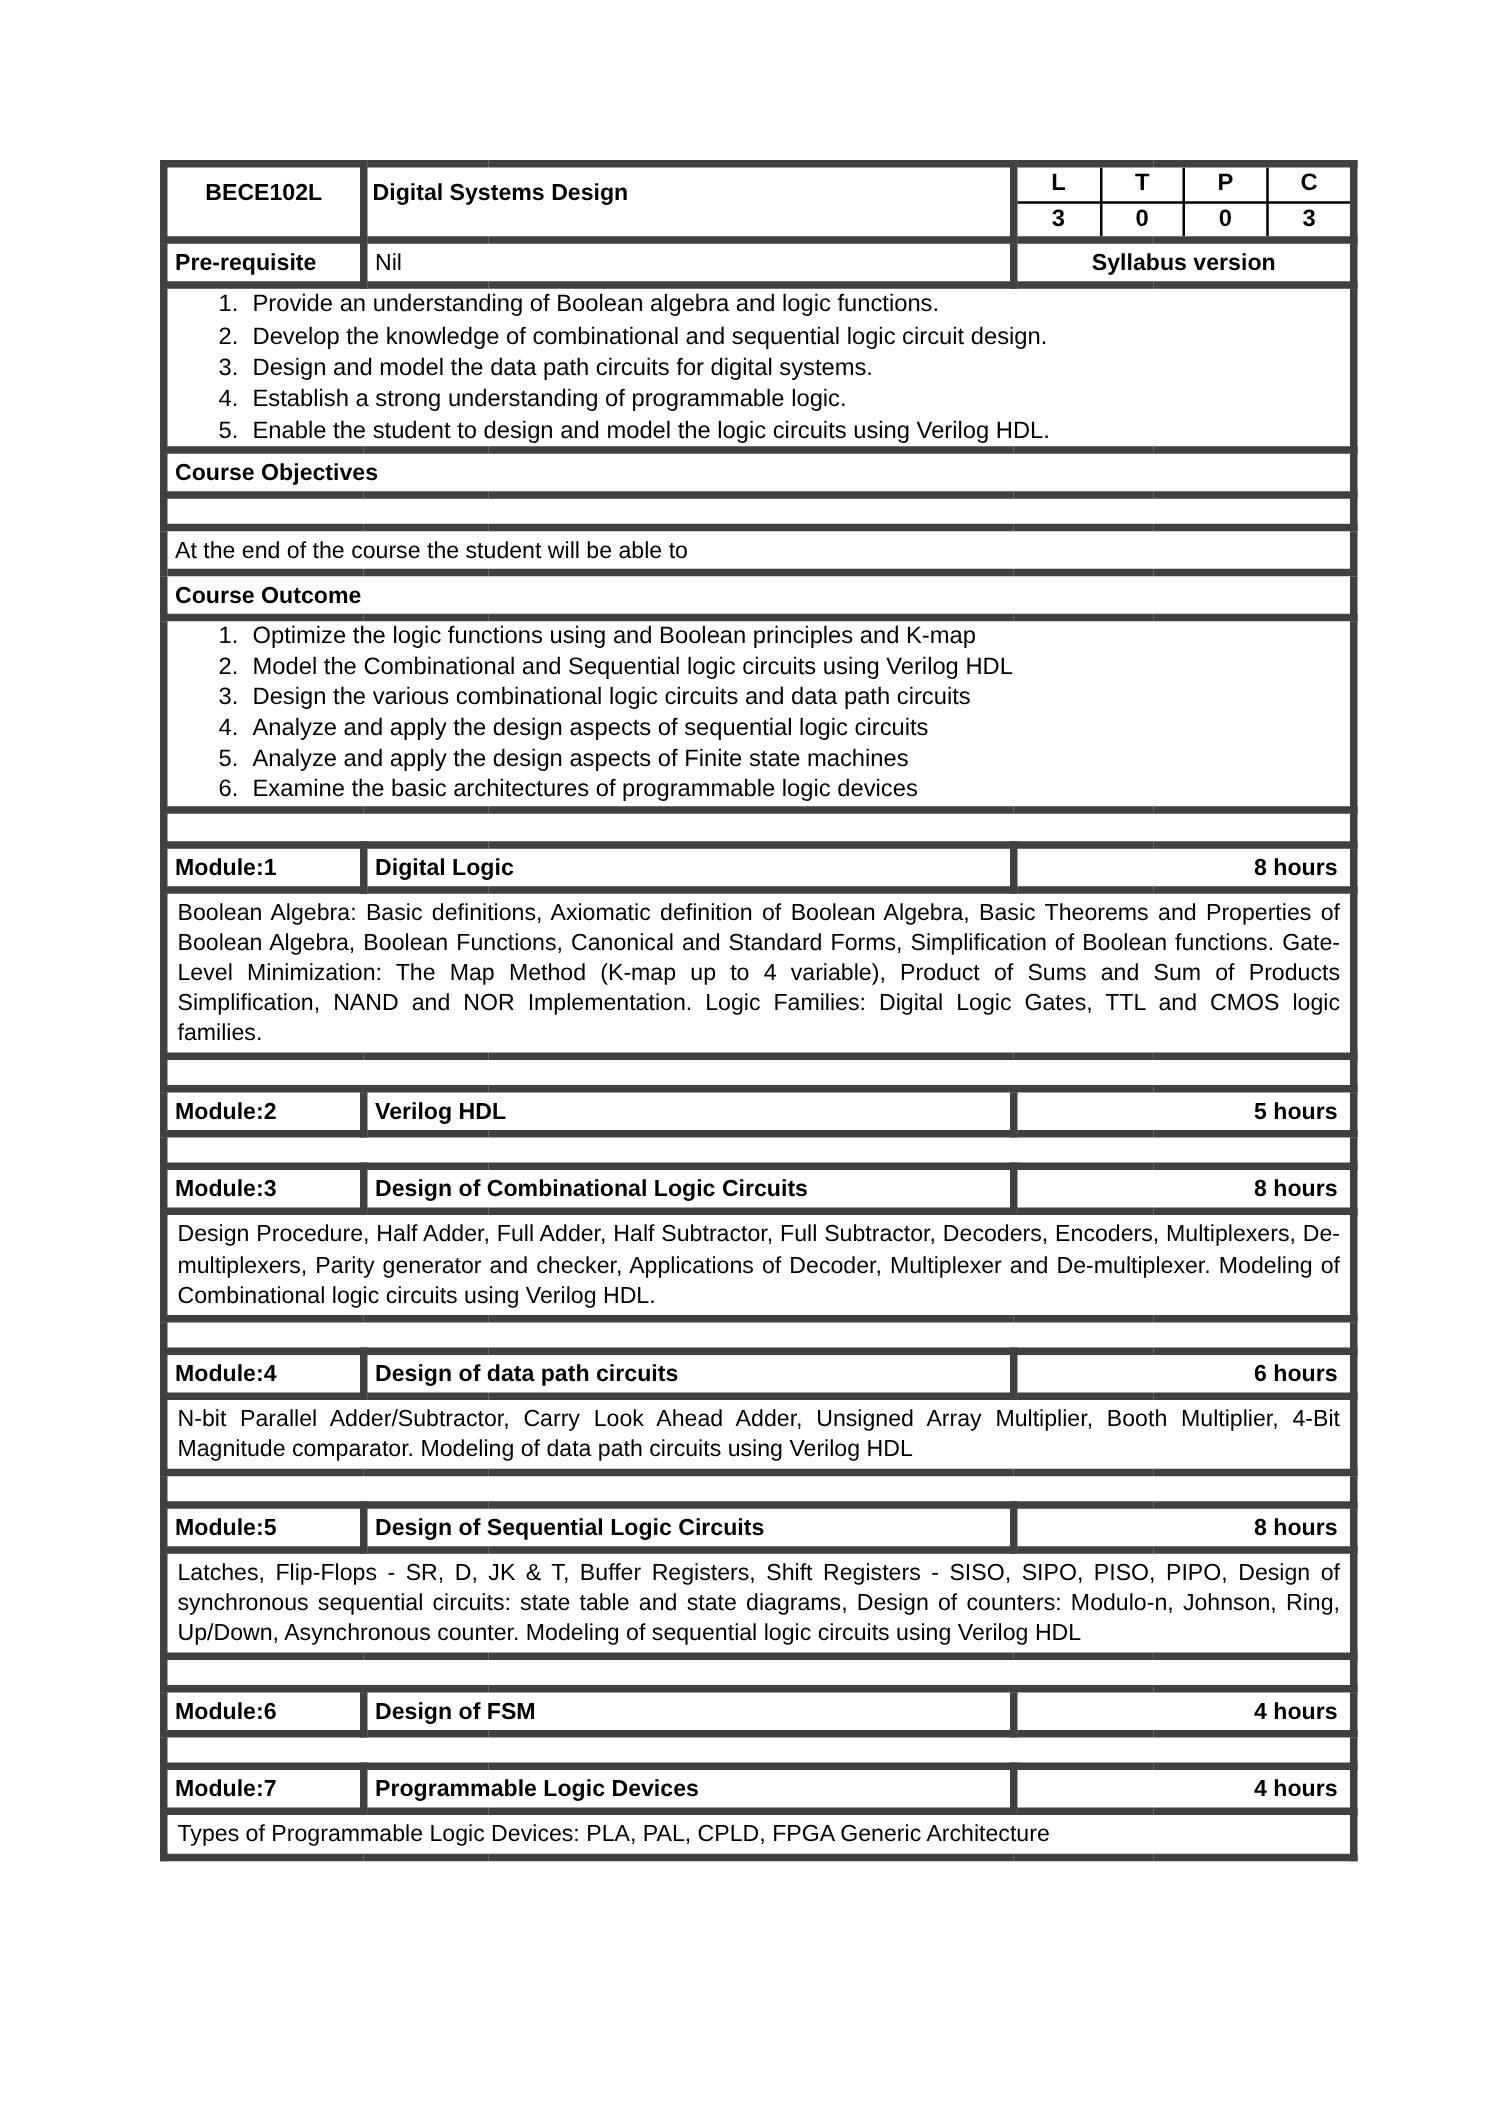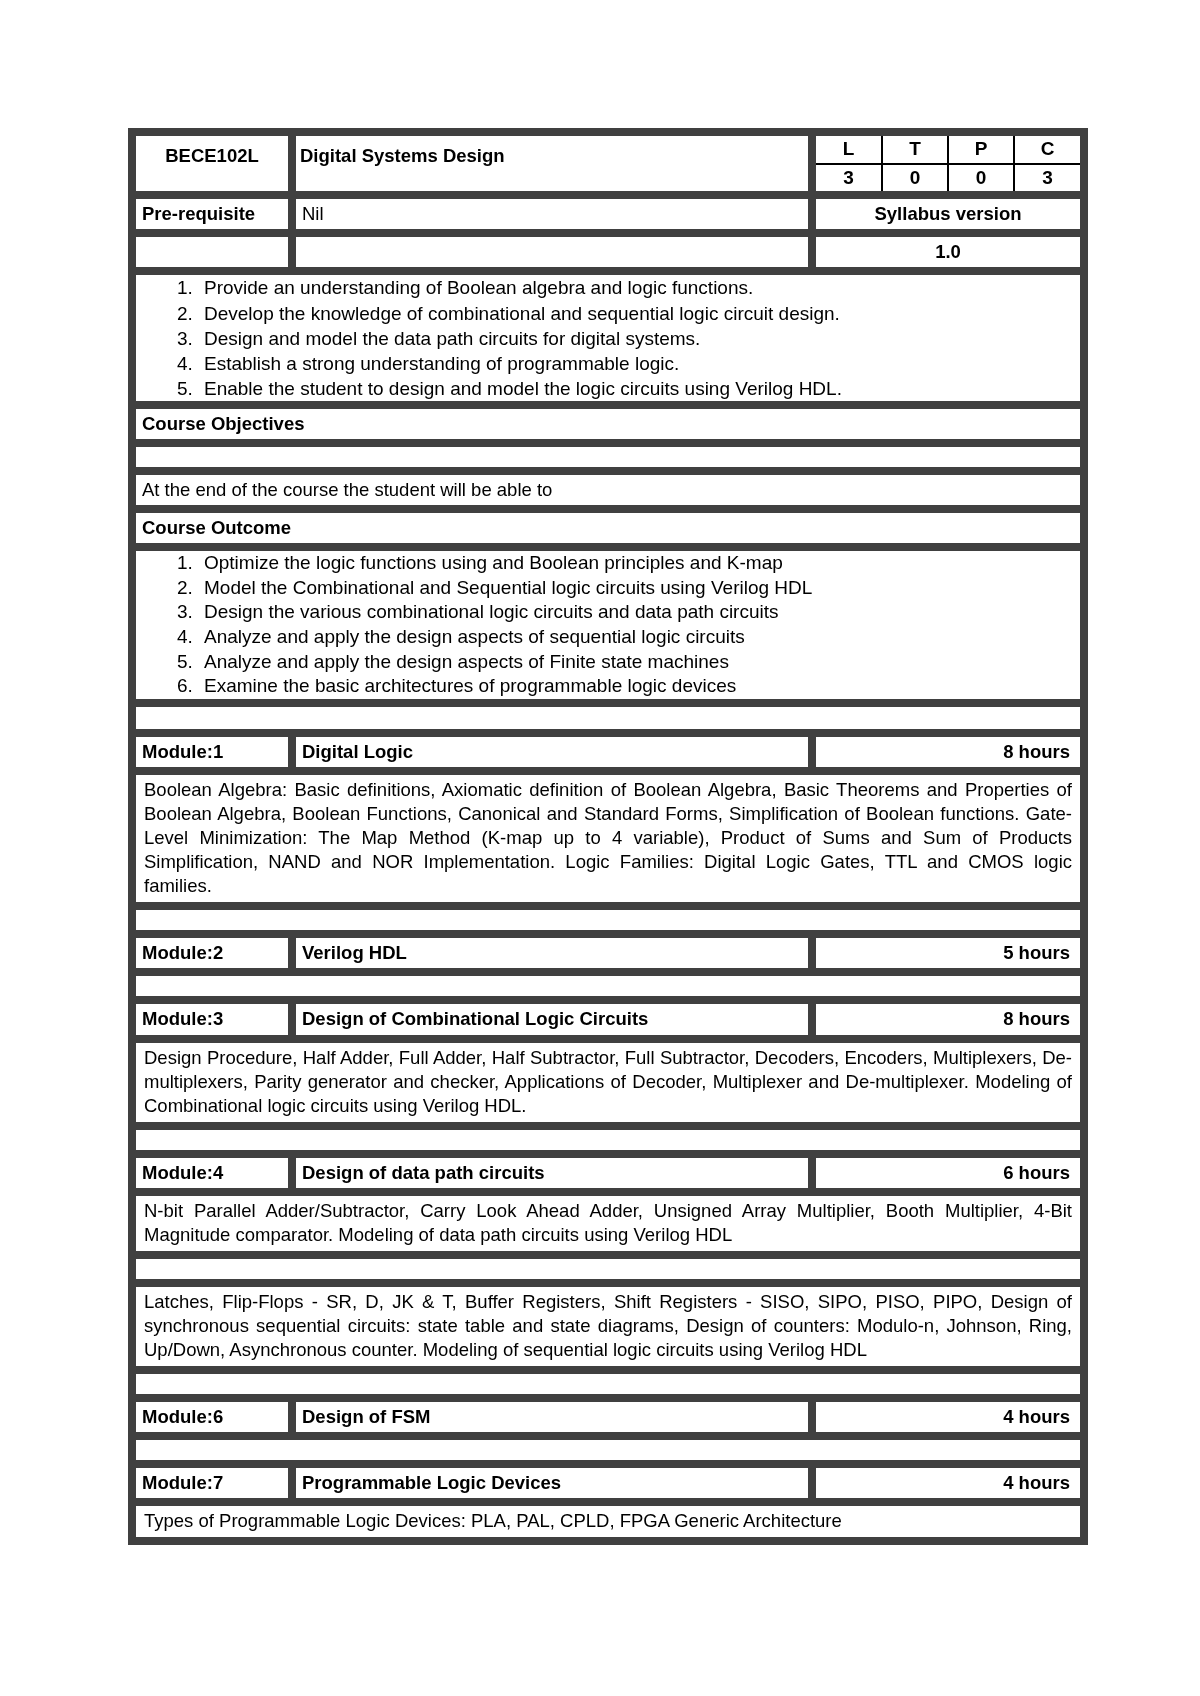--- a/index.html
+++ b/index.html
@@ -19,21 +19,21 @@
     height: 1696px;
     box-sizing: border-box;
     padding: 128px 120px 0 128px;
   }
   table.syllabus {
     width: 952px;
     border-collapse: collapse;
     table-layout: fixed;
   }
   table.syllabus td {
-    border: 8px solid #404040;
+    border: 6px solid #404040;
     padding: 2px 6px;
     font-size: 18.5px;
     line-height: 1.30;
     vertical-align: top;
   }
   .justify { text-align: justify; text-justify: inter-word; }
   .nopad { padding: 0 !important; }
 
   
   .hdr-code {
@@ -156,25 +156,20 @@
         </tbody>
             </table>
       </td>
     </tr>
 
     <tr>
       <td class="prereq-label">Pre-requisite</td>
       <td class="prereq-val" colspan="2">Nil</td>
       <td class="syl-ver" colspan="2">Syllabus version</td>
     </tr>
-    <tr>
-      <td>&nbsp;</td>
-      <td colspan="2">&nbsp;</td>
-      <td class="syl-num" colspan="2">1.0</td>
-    </tr>
 
     <tr>
       <td colspan="5" class="nopad">
         <ol class="numlist">
           <li>Provide an understanding of Boolean algebra and logic functions.</li>
           <li>Develop the knowledge of combinational and sequential logic circuit design.</li>
           <li>Design and model the data path circuits for digital systems.</li>
           <li>Establish a strong understanding of programmable logic.</li>
           <li>Enable the student to design and model the logic circuits using Verilog HDL.</li>
         </ol>
@@ -248,20 +243,25 @@
       <td class="module-hours" colspan="2">6 hours</td>
     </tr>
     <tr>
       <td class="module-body justify" colspan="5">N-bit Parallel Adder/Subtractor, Carry Look Ahead Adder, Unsigned Array Multiplier, Booth Multiplier, 4-Bit Magnitude comparator. Modeling of data path circuits using Verilog HDL</td>
     </tr>
     <tr class="spacer-row">
           <td colspan="5"></td>
         </tr>
 
     <tr>
+      <td class="module-label">Module:5</td>
+      <td class="module-name" colspan="2">Design of Sequential Logic Circuits</td>
+      <td class="module-hours" colspan="2">8 hours</td>
+    </tr>
+    <tr>
       <td class="module-body justify" colspan="5">Latches, Flip-Flops - SR, D, JK &amp; T, Buffer Registers, Shift Registers - SISO, SIPO, PISO, PIPO, Design of synchronous sequential circuits: state table and state diagrams, Design of counters: Modulo-n, Johnson, Ring, Up/Down, Asynchronous counter. Modeling of sequential logic circuits using Verilog HDL</td>
     </tr>
     <tr class="spacer-row">
           <td colspan="5"></td>
         </tr>
 
     <tr>
       <td class="module-label">Module:6</td>
       <td class="module-name" colspan="2">Design of FSM</td>
       <td class="module-hours" colspan="2">4 hours</td>

